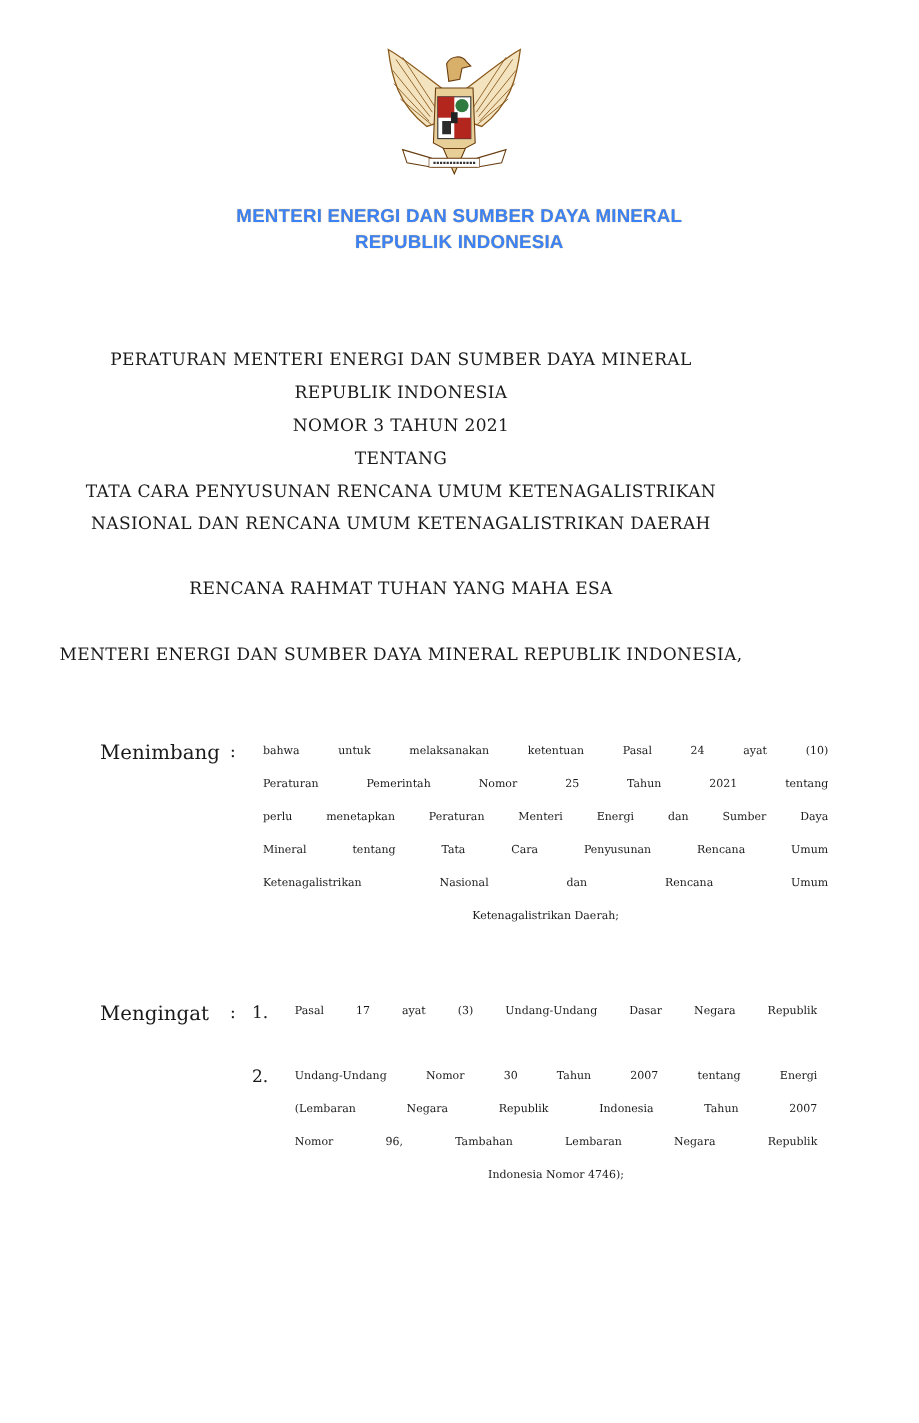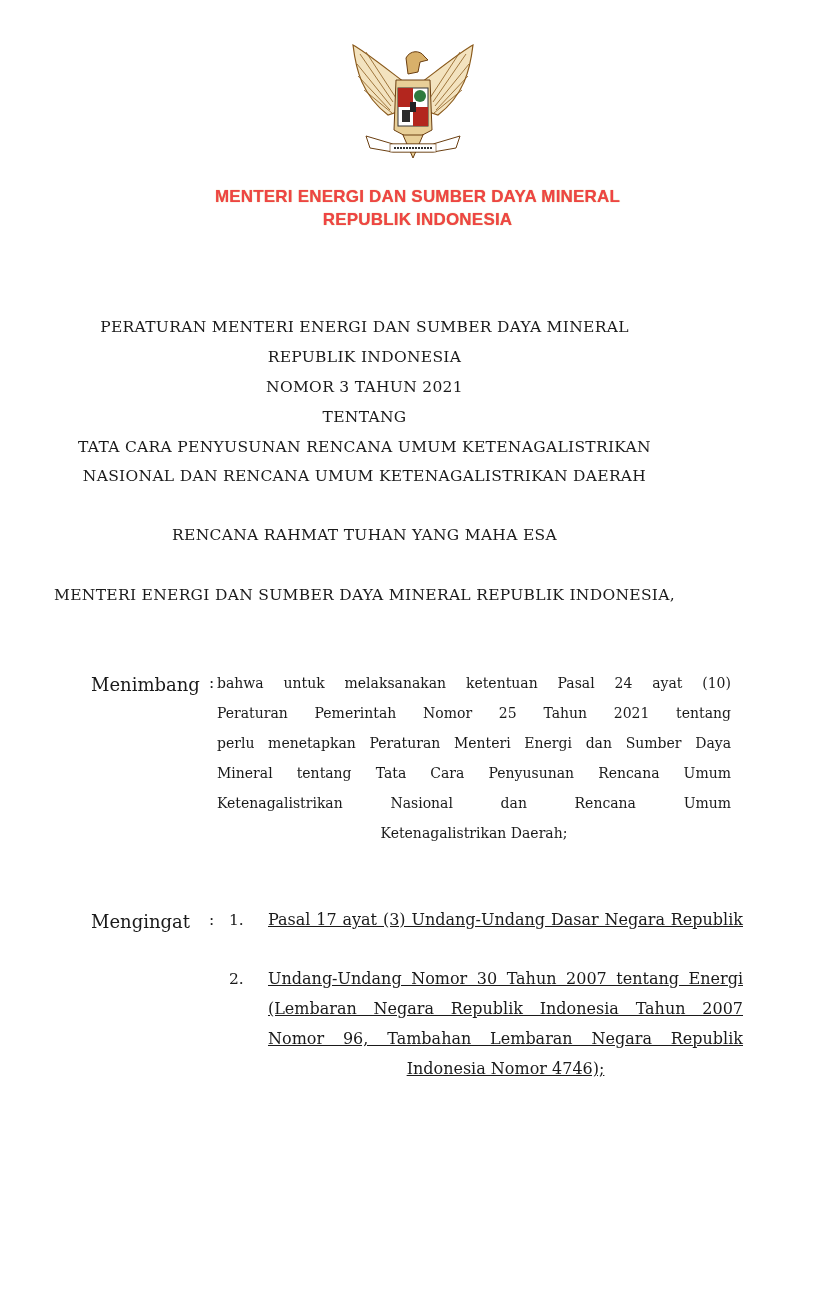--- a/index.html
+++ b/index.html
@@ -1,33 +1,33 @@
 <!DOCTYPE html>
 <html><head>
 <meta charset="utf-8">
 <style>
   html, body { margin:0; padding:0; background:#ffffff; }
   body { width:835px; height:1294px; position:relative; overflow:hidden;
          font-family:"DejaVu Serif", serif; color:#1a1a1a; }
   .emblem { position:absolute; left:348px; top:40px; width:130px; height:130px; }
   .header { position:absolute; left:0; width:835px; text-align:center;
             font-family:"Liberation Sans", sans-serif; font-weight:bold;
-            color:#ef4444; font-size:17px; letter-spacing:0.2px;
+            color:#3b82f6; font-size:17px; letter-spacing:0.2px;
             text-shadow:0 0 1px #c89a4a; }
   .h1 { top:187px; }
   .h2 { top:210px; }
   .title-line { position:absolute; left:0; width:729px; text-align:center;
                 font-size:15.5px; letter-spacing:0.3px; }
   .lbl { position:absolute; font-size:18px; }
   .colon { position:absolute; font-size:15.5px; }
-  .para { position:absolute; left:217px; width:514px; font-size:14px;
+  .para { position:absolute; left:239px; width:514px; font-size:10px;
           line-height:30px; text-align:justify; }
   .item-num { position:absolute; left:229px; font-size:15.5px; }
-  .item-text { position:absolute; left:268px; width:475px; font-size:16px;
-               line-height:30px; text-align:justify;text-decoration:underline; }
+  .item-text { position:absolute; left:268px; width:475px; font-size:10px;
+               line-height:30px; text-align:justify; }
   .jline { display:block; text-align:justify; text-align-last:justify; }
   .lastline { display:block; text-align:center; }
 </style>
 </head>
 <body>
 
 <svg class="emblem" viewBox="0 0 130 130">
 
   <path d="M60 45 C40 30, 15 10, 5 5 C8 30, 14 55, 40 75 L55 70 Z" fill="#f3e3bf" stroke="#8a5a1c" stroke-width="1.2"></path>
   <path d="M70 45 C90 30, 115 10, 125 5 C122 30, 116 55, 90 75 L75 70 Z" fill="#f3e3bf" stroke="#8a5a1c" stroke-width="1.2"></path>

